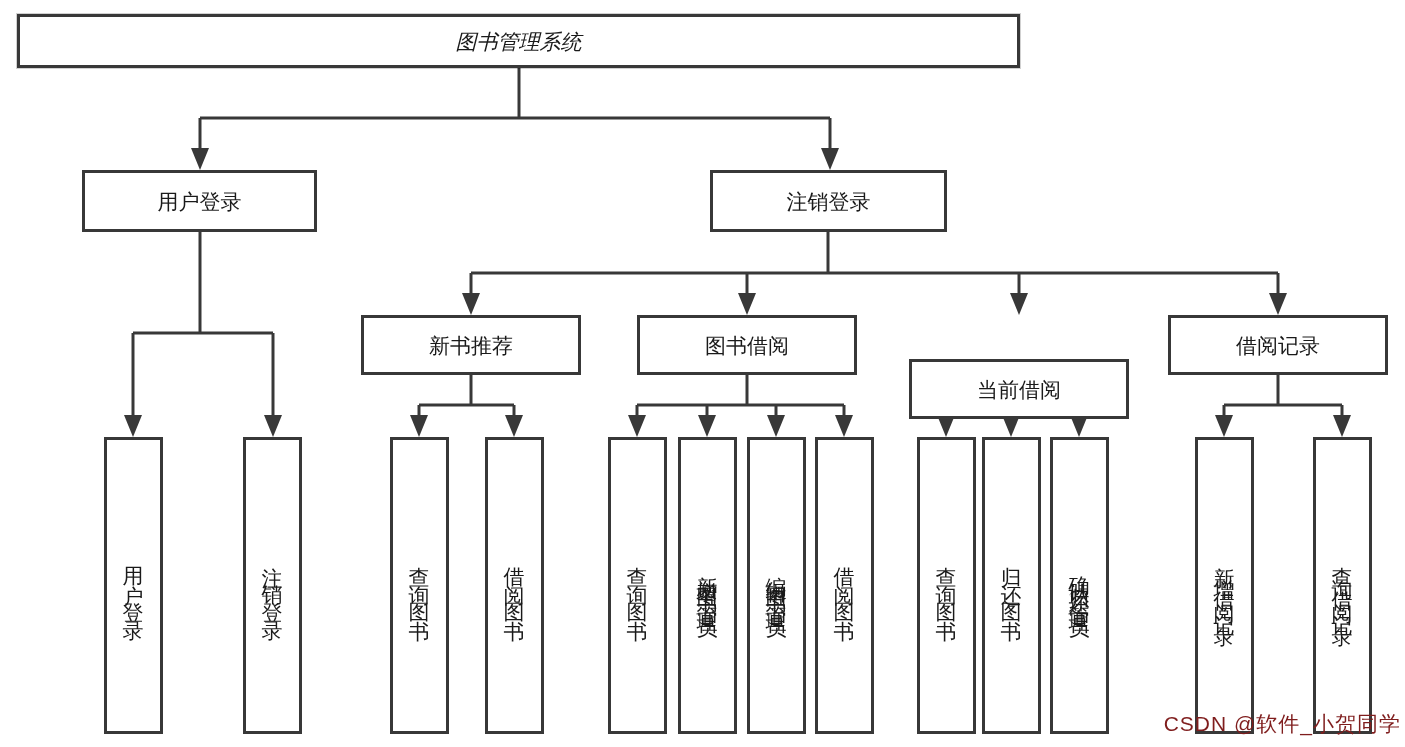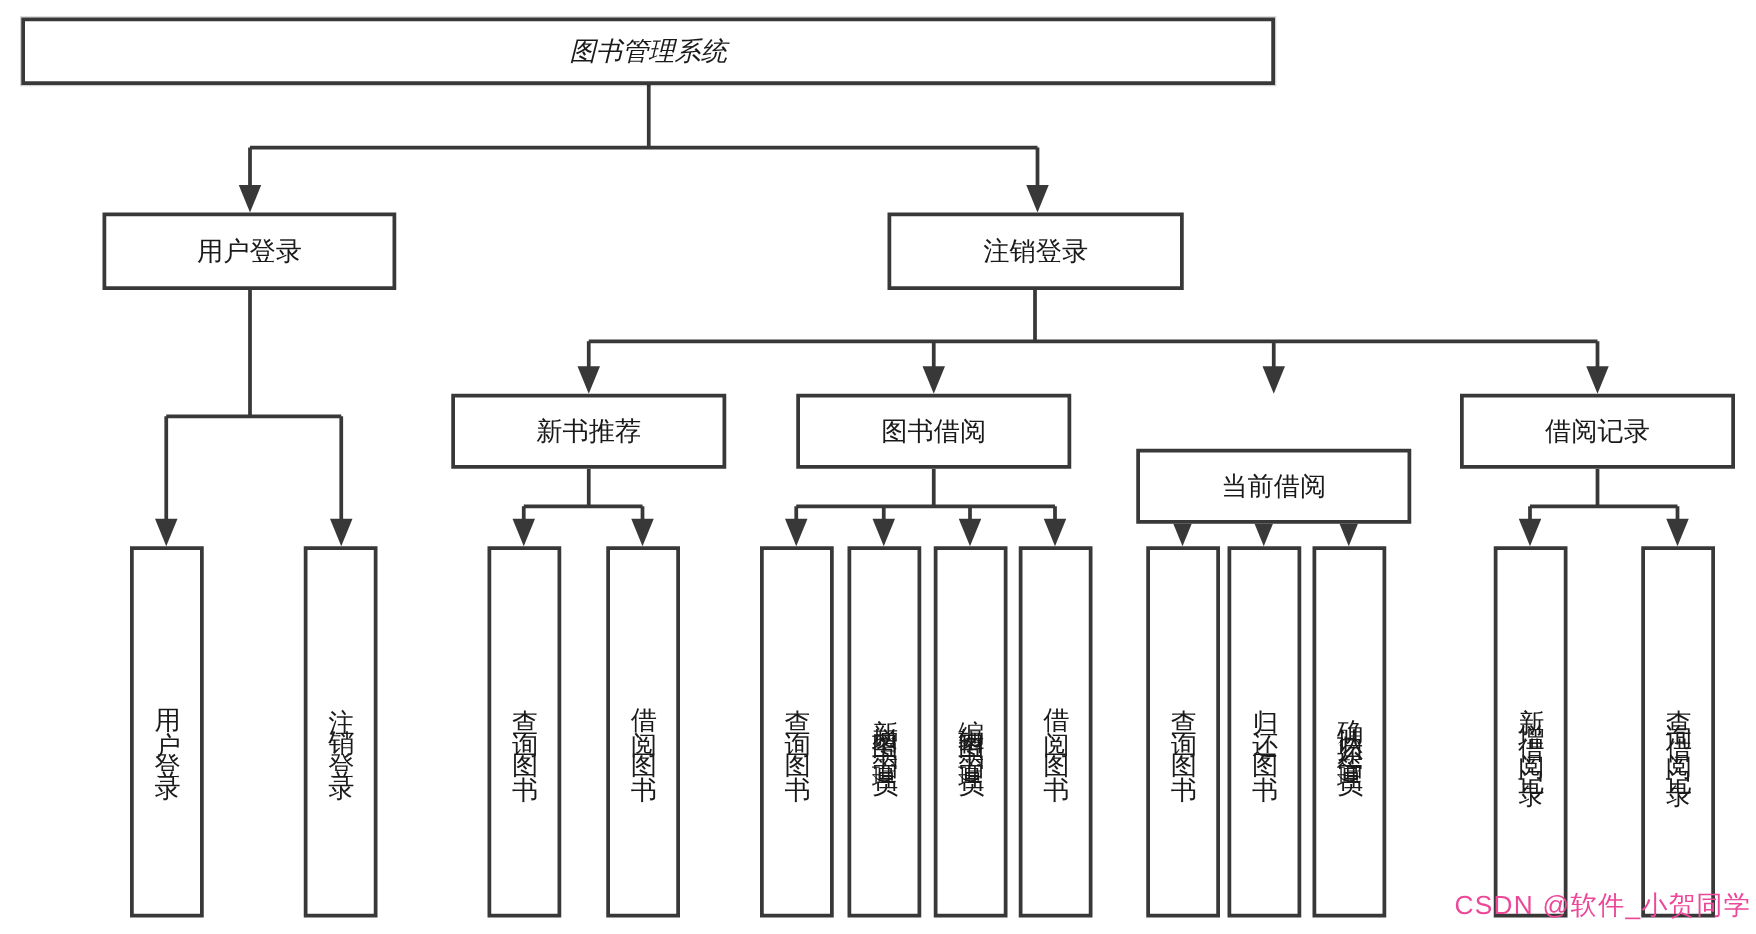--- a/index.html
+++ b/index.html
@@ -38,21 +38,21 @@
     white-space: nowrap;
   }
   .len4 { letter-spacing: 18px; }
   .len6 { letter-spacing: 12px; }
   .len9 { letter-spacing: 6px; }
   .watermark {
     position: absolute;
     right: 4px;
     top: 710px;
     font-size: 21px;
-    color: #ec4899;
+    color: #7f1d1d;
     letter-spacing: 1px;
     z-index: 5;
   }
 </style>
 </head>
 <body>
 
 <div class="canvas">
 
   <svg class="connectors" viewBox="0 0 1405 747" xmlns="http://www.w3.org/2000/svg">

